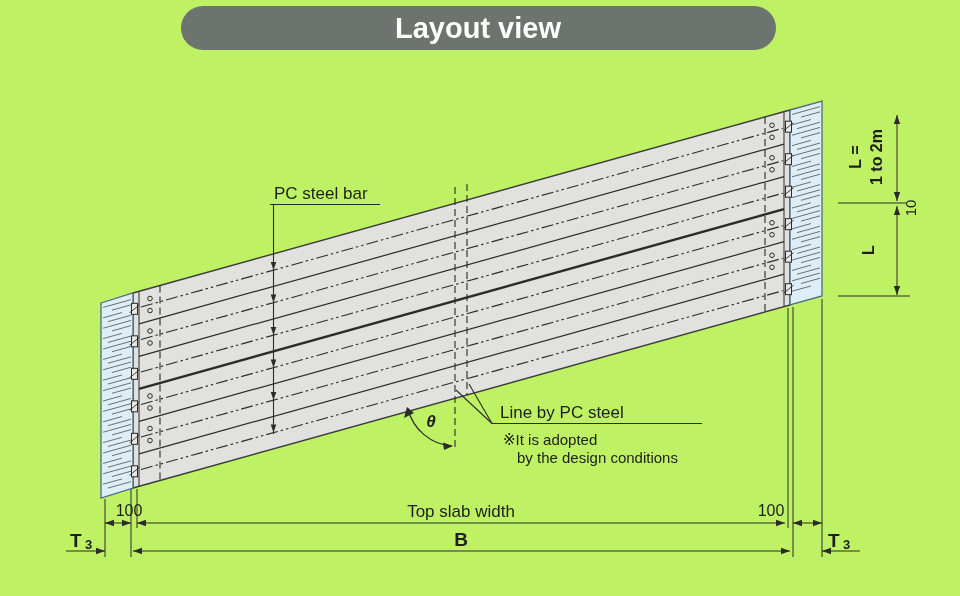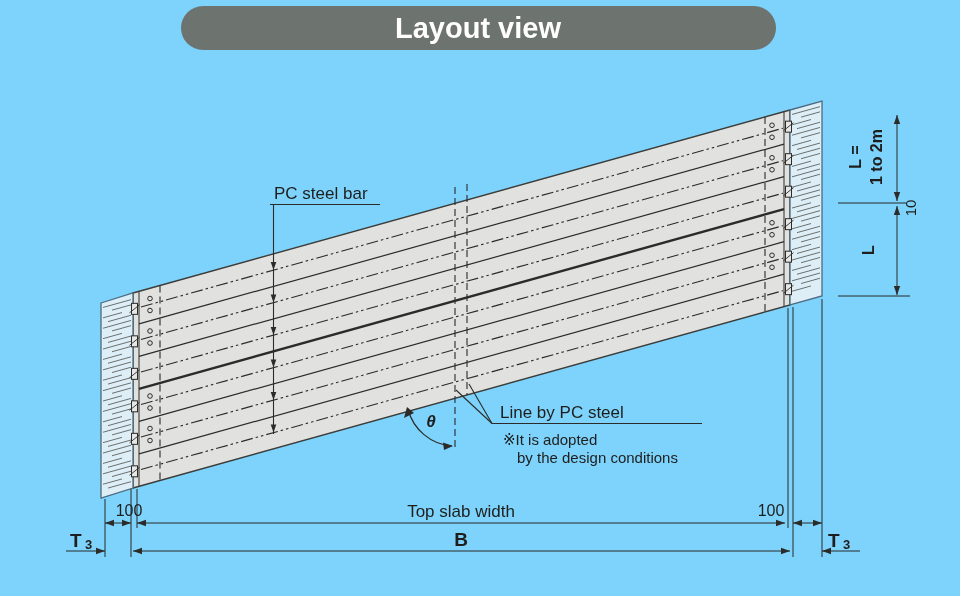--- a/index.html
+++ b/index.html
@@ -1,16 +1,16 @@
 <!DOCTYPE html>
 <html><head>
 <meta charset="utf-8">
 <style>
   html,body{margin:0;padding:0;background:#ffffff;}
-  .stage{position:relative;width:960px;height:596px;background:#7dd3fc;overflow:hidden;
+  .stage{position:relative;width:960px;height:596px;background:#bef264;overflow:hidden;
          font-family:"Liberation Sans","DejaVu Sans",sans-serif;}
   svg{display:block;}
   text{fill:#1e1e1c;font-family:"Liberation Sans","DejaVu Sans",sans-serif;}
   .title{fill:#ffffff;font-size:29px;font-weight:bold;}
   .lbl{font-size:17px;}
   .sm{font-size:15px;}
   .dim{font-size:16px;}
   .big{font-size:19px;font-weight:bold;}
   .sub{font-size:13px;font-weight:bold;}
   .rot{font-size:16px;font-weight:bold;}

